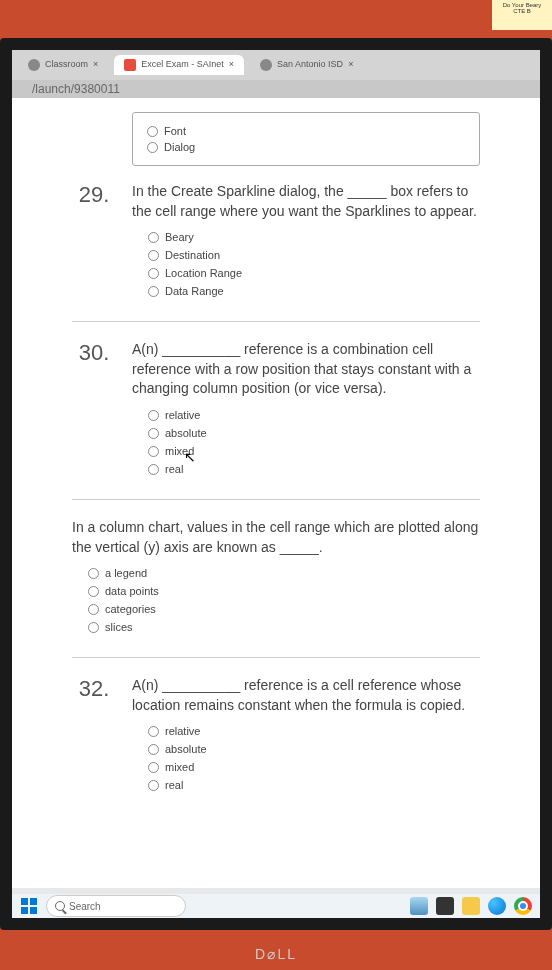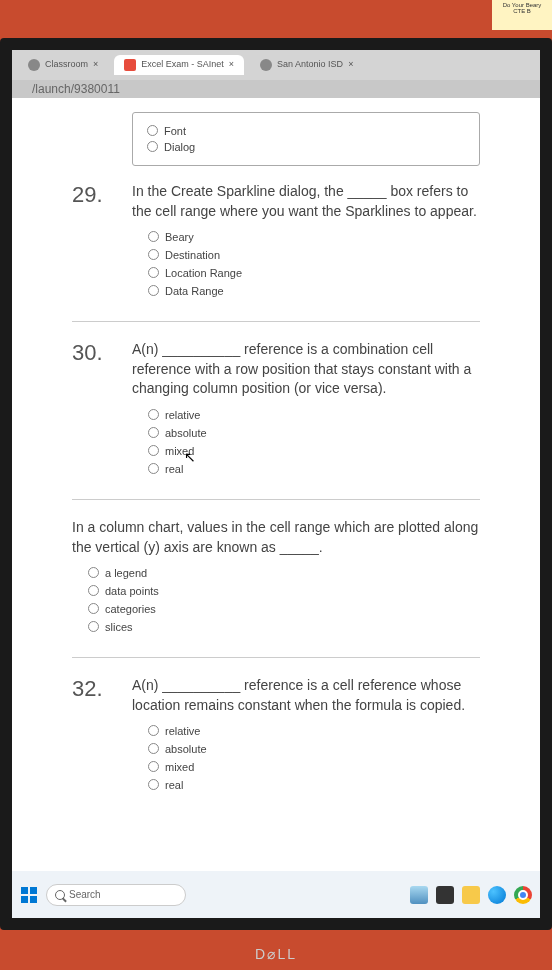--- a/index.html
+++ b/index.html
@@ -6,29 +6,29 @@
 body{background:#c84b2e;width:552px;height:970px;overflow:hidden;position:relative}
 .sticky{position:absolute;top:0;right:0;width:60px;height:30px;background:#fff4c2;font-size:6px;padding:2px;color:#333;text-align:center}
 .monitor{position:absolute;top:38px;left:0;right:0;bottom:40px;background:#000;border:12px solid #1a1a1a;border-radius:4px}
 .screen{background:#e8e8e8;width:100%;height:100%;overflow:hidden;position:relative}
 .tabs{background:#d4d4d4;height:30px;display:flex;align-items:center;padding:0 6px;font-size:9px;color:#555;gap:6px}
 .tab{background:#fff;padding:4px 10px;border-radius:6px 6px 0 0;display:flex;align-items:flex-start;gap:5px}
 .tab.inactive{background:transparent}
 .url{background:#c8c8c8;height:18px;padding:2px 20px;font-size:12px;color:#666}
 .content{background:#fff;height:calc(100% - 78px);overflow:hidden;padding:0}
 .qbox{border:1px solid #aaa;margin:14px 60px 16px 120px;padding:8px 14px;border-radius:3px}
-.opt{display:flex;align-items:flex-start;gap:6px;margin:4px 0;font-size:11px;color:#444}
+.opt{display:flex;align-items:flex-end;gap:6px;margin:4px 0;font-size:11px;color:#444}
 .radio{width:11px;height:11px;border:1px solid #888;border-radius:50%;flex-shrink:0}
 .question{display:flex;margin:0 60px 18px 60px;padding-bottom:18px;border-bottom:1px solid #ccc}
-.qnum{width:60px;font-size:22px;color:#555;text-align:left;padding-right:16px}
+.qnum{width:60px;font-size:22px;color:#555;text-align:center;padding-right:16px}
 .qbody{flex:1}
 .qtext{font-size:14px;color:#444;margin-bottom:10px;line-height:1.4}
 .opts{padding-left:16px}
 .opts .opt{margin:6px 0}
-.taskbar{position:absolute;bottom:0;left:0;right:0;height:47px;background:#eef3f8;display:flex;align-items:center;padding:0 8px;gap:8px}
+.taskbar{position:absolute;bottom:0;left:0;right:0;height:24px;background:#eef3f8;display:flex;align-items:center;padding:0 8px;gap:8px}
 .winbtn{width:18px;height:18px}
 .search{flex:0 0 140px;height:22px;background:#fff;border:1px solid #ccc;border-radius:12px;display:flex;align-items:center;padding:0 8px;font-size:10px;color:#666;gap:4px}
 .ticon{width:18px;height:18px;border-radius:3px}
 .dell{position:absolute;bottom:8px;left:50%;transform:translateX(-50%);color:#ccc;font-size:14px;letter-spacing:2px}
 .red{background:#e74c3c;width:12px;height:12px;border-radius:2px;display:inline-block}
 .gray{background:#888;width:12px;height:12px;border-radius:50%;display:inline-block}
 .mag{display:inline-block;width:10px;height:10px;border:1.5px solid #666;border-radius:50%;position:relative}
 .mag:after{content:"";position:absolute;width:5px;height:1.5px;background:#666;bottom:-2px;right:-3px;transform:rotate(45deg)}
 .cursor{position:absolute;pointer-events:none;font-size:14px;color:#000}
 </style>

